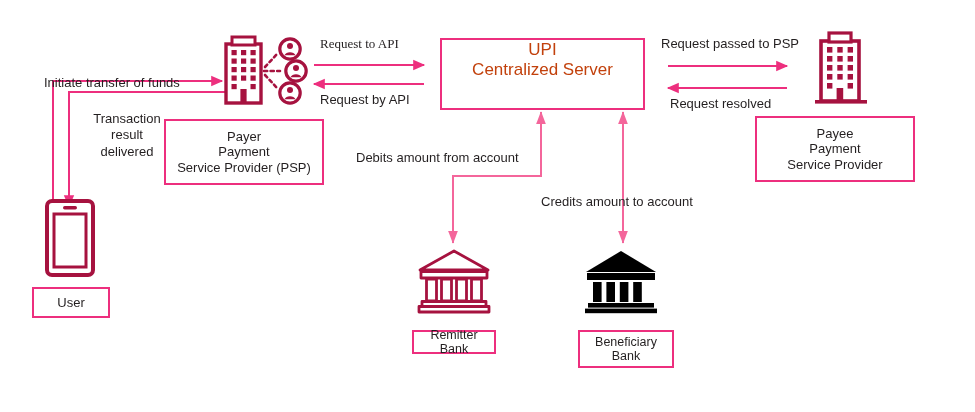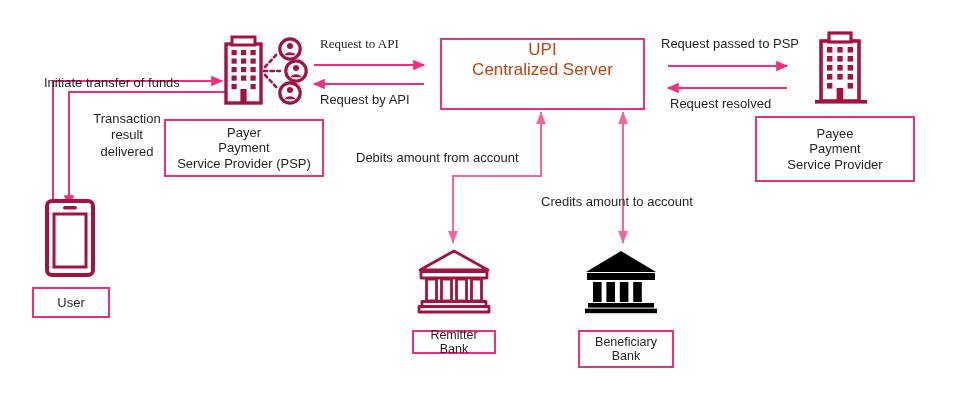--- a/index.html
+++ b/index.html
@@ -219,21 +219,21 @@
       <rect x="5" y="55" width="66" height="4.6"></rect>
       <rect x="2" y="60.6" width="72" height="4.6"></rect>
     </g>
   </svg>
 
   <div class="serverbox" style="left:440px; top:38px; width:205px; height:72px;">
     <span class="ln">UPI</span>
     <span class="ln">Centralized Server</span>
   </div>
 
-  <div class="labelbox" style="left:164px; top:119px; width:160px; height:58px;">
+  <div class="labelbox" style="left:164px; top:119px; width:160px; height:66px;">
     <span class="ln">Payer</span>
     <span class="ln">Payment</span>
     <span class="ln">Service Provider (PSP)</span>
   </div>
 
   <div class="labelbox" style="left:755px; top:116px; width:160px; height:66px;">
     <span class="ln">Payee</span>
     <span class="ln">Payment</span>
     <span class="ln">Service Provider</span>
   </div>

